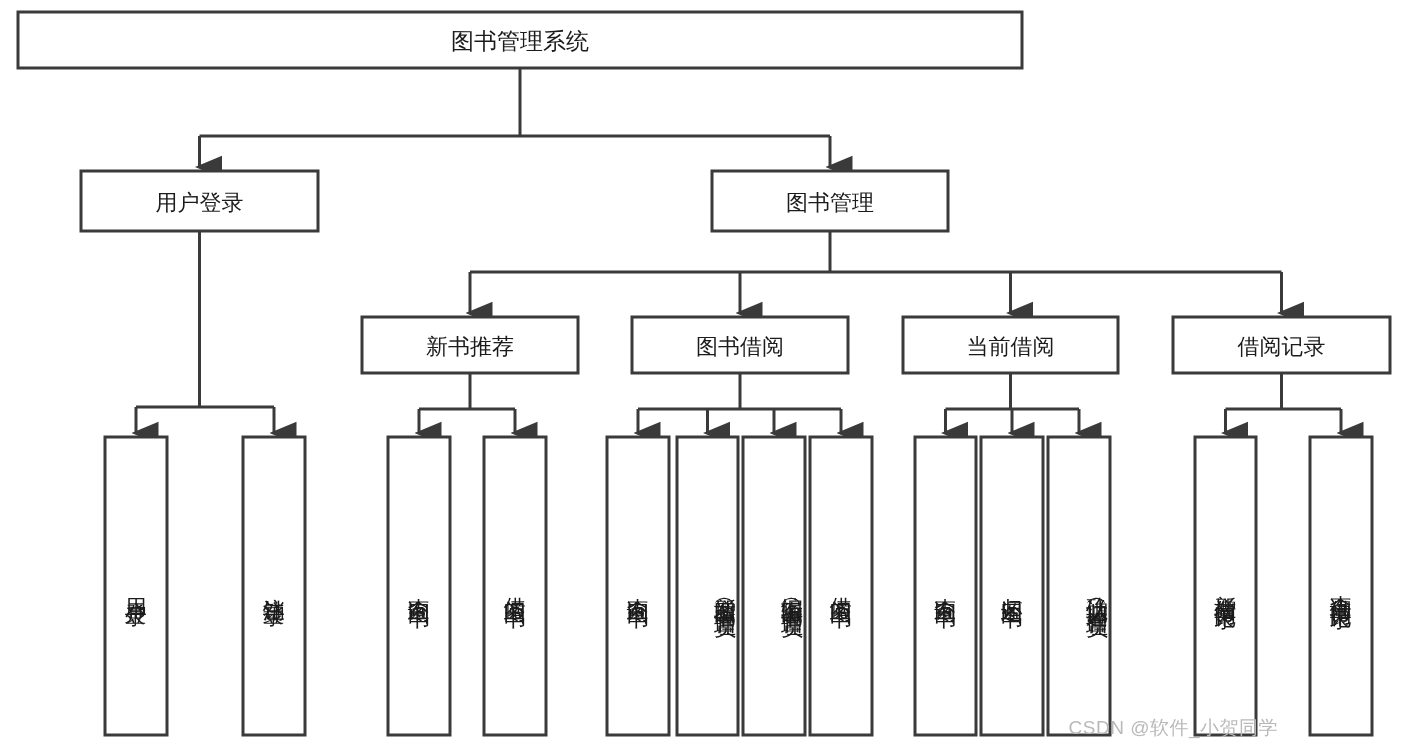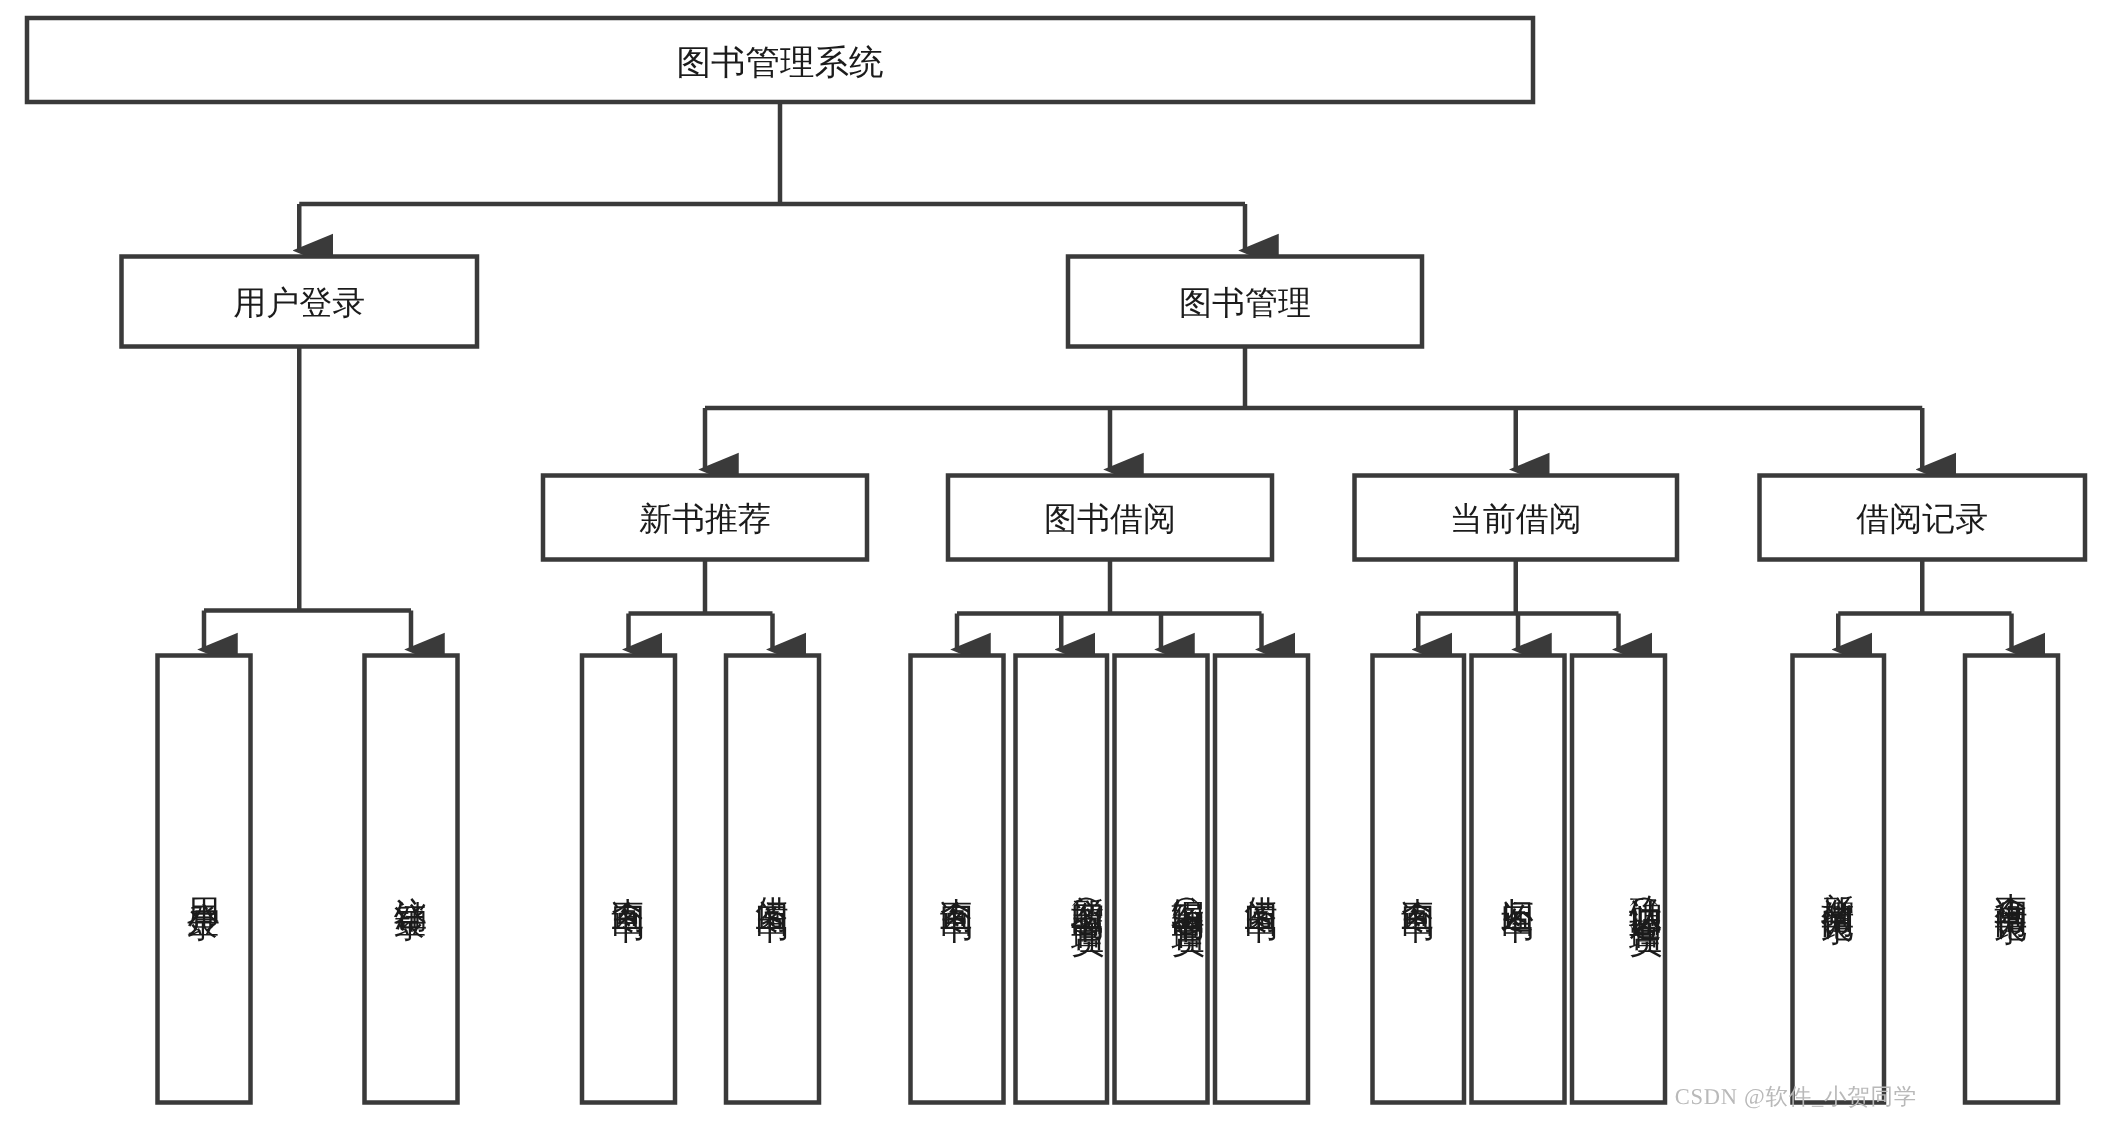--- a/index.html
+++ b/index.html
@@ -62,22 +62,22 @@
     line-height: 1.15;
     letter-spacing: 3px;
     color: #1b1b1b;
     white-space: nowrap;
     pointer-events: none;
   }
   .watermark {
     position: absolute;
     right: 10px;
     bottom: 6px;
-    font-family: Liberation Serif, serif;
-    font-size: 15px;
+    font-family: Liberation Sans, sans-serif;
+    font-size: 19px;
     color: #b9b9b9;
     letter-spacing: 0.5px;
     user-select: none;
   }
 </style>
 </head>
 <body>
 
 <div id="diagram-root">
 

